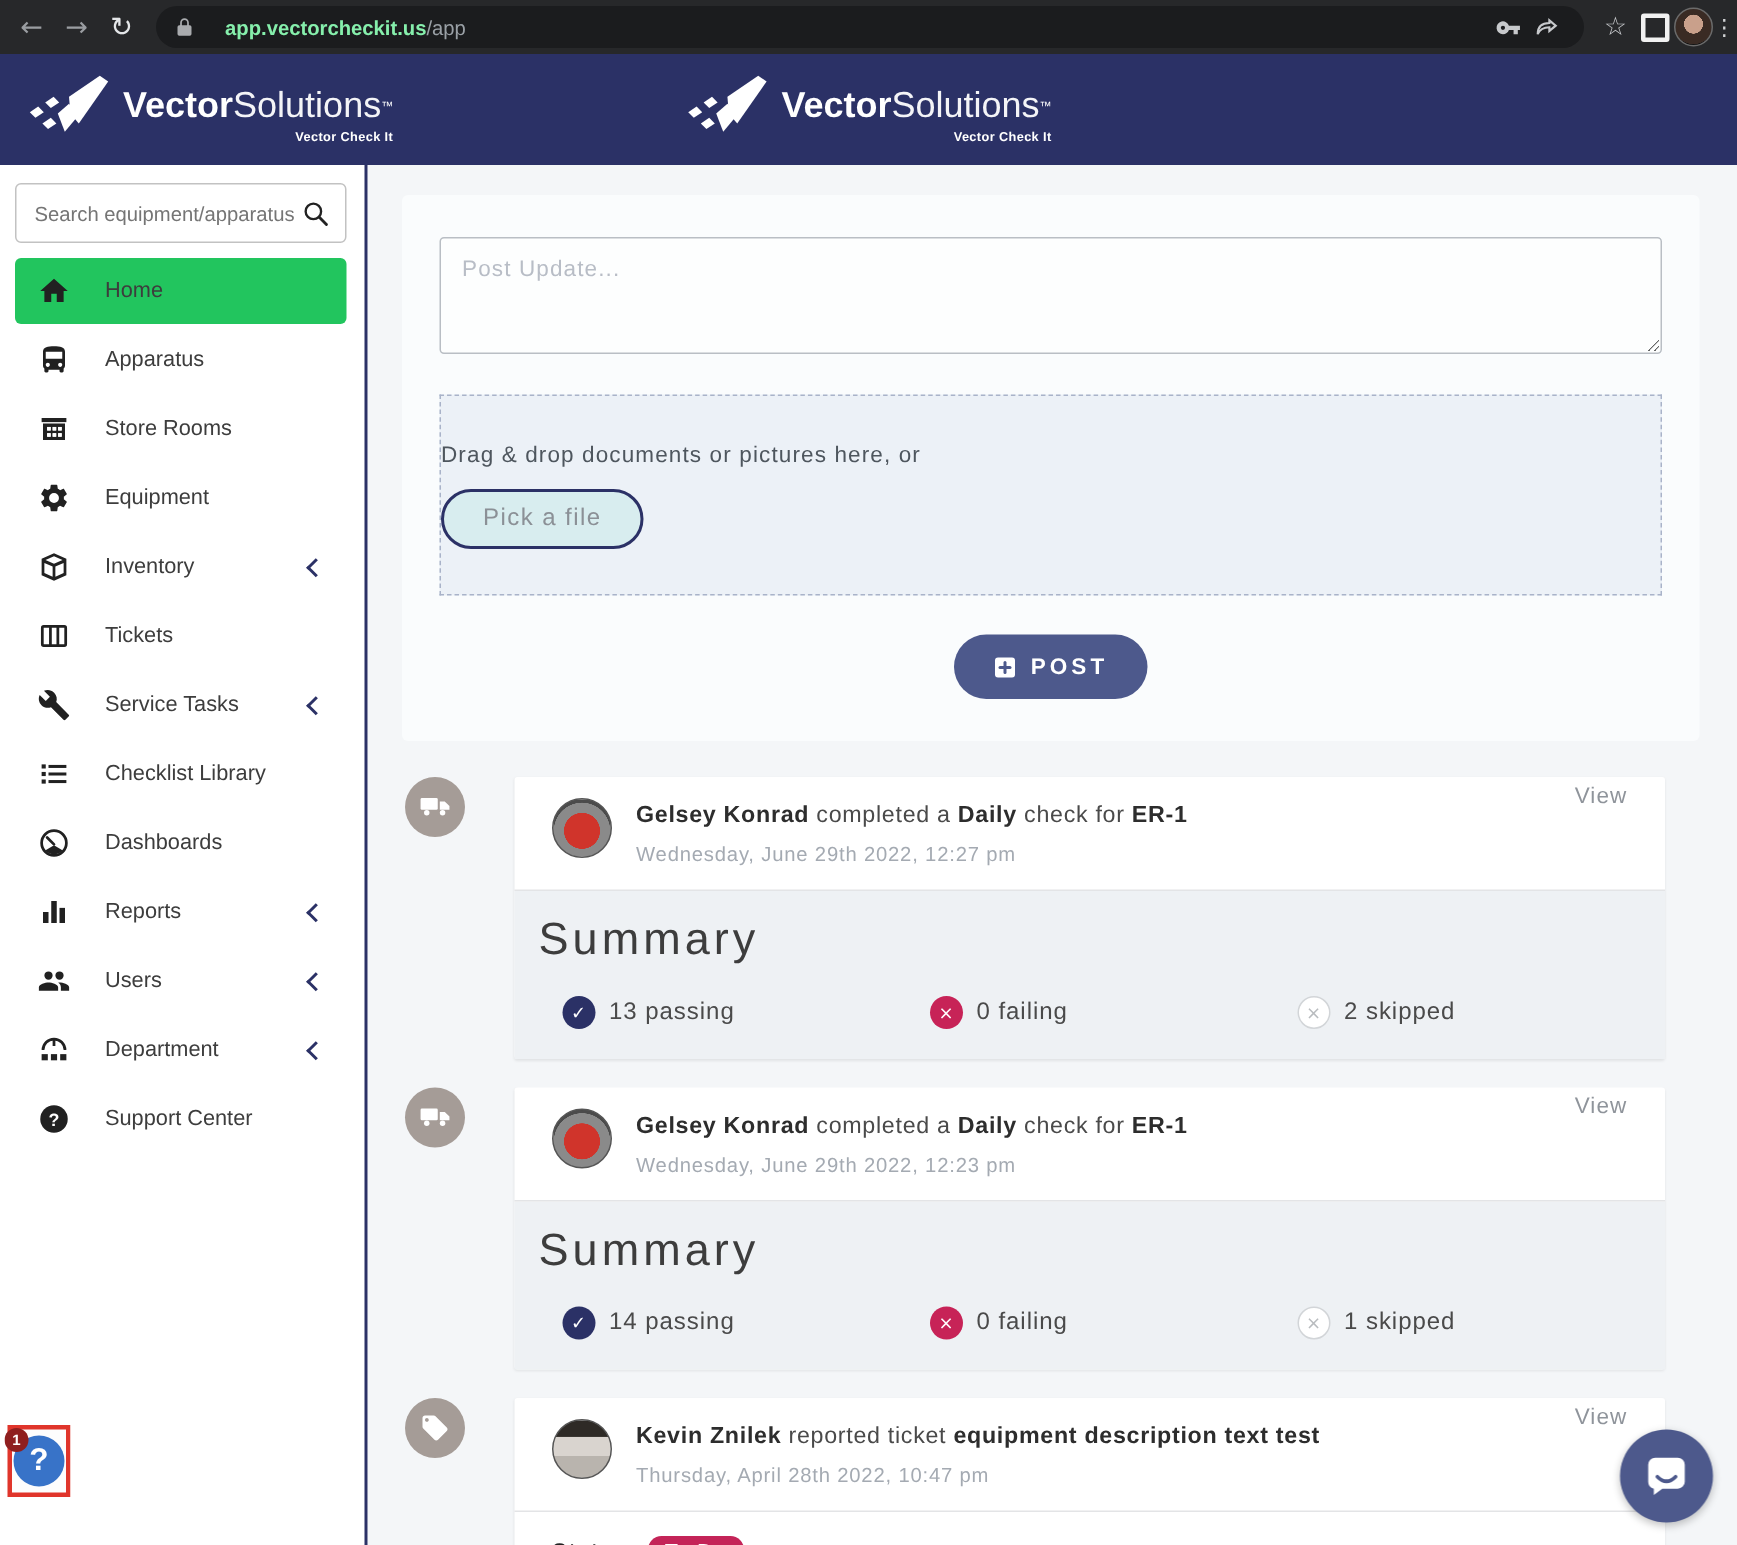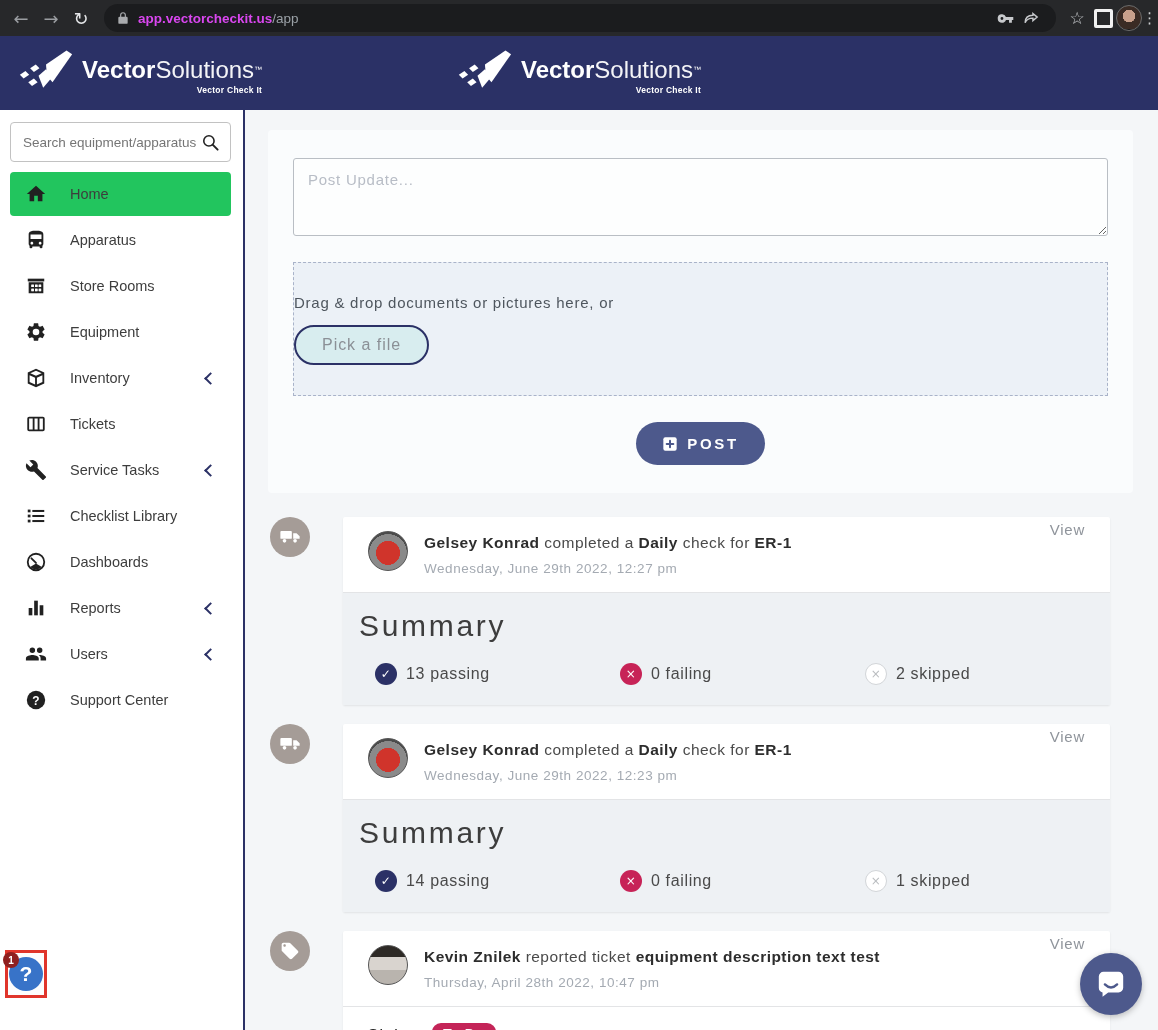--- a/index.html
+++ b/index.html
@@ -7,34 +7,34 @@
        font-family:"Liberation Sans",sans-serif;-webkit-font-smoothing:antialiased;}
   .rounded{letter-spacing:.04em;}
 
   
   .browser-bar{height:36px;background:#27282a;display:flex;align-items:center;padding:0 6px;box-sizing:border-box;}
   .nav-btn{width:30px;height:30px;display:flex;align-items:center;justify-content:center;
            color:#9a9da1;font-size:18px;font-family:"DejaVu Sans",sans-serif;cursor:pointer;flex:0 0 auto;}
   .nav-btn.light{color:#e4e6e8;}
   .url-pill{flex:1;height:28px;background:#1b1c1e;border-radius:14px;margin:0 8px;
             display:flex;align-items:center;padding:0 12px;box-sizing:border-box;min-width:0;}
-  .url-text{color:#d946ef;font-size:13.5px;font-weight:bold;margin-left:8px;white-space:nowrap;}
+  .url-text{color:#86efac;font-size:13.5px;font-weight:bold;margin-left:20px;white-space:nowrap;}
   .url-path{color:#9aa0a6;font-weight:normal;}
   .pill-spacer{flex:1;}
   .chrome-ic{width:26px;height:26px;display:flex;align-items:center;justify-content:center;flex:0 0 auto;cursor:pointer;}
   .star{color:#c7c9cc;font-size:17px;font-family:"DejaVu Sans",sans-serif;}
   .panel-sq{width:13px;height:13px;border:3px solid #f1f1f1;border-radius:2px;}
   .avatar-browser{width:24px;height:24px;border-radius:50%;
       background:radial-gradient(circle at 50% 42%,#c9a08b 0 34%,#3a2b24 35% 72%,#141414 73% 100%);
       border:1.5px solid #6b6b6b;}
   .dots{color:#cfd1d3;font-size:15px;letter-spacing:0;width:10px;overflow:hidden;}
 
   
   .app-header{height:74px;background:#2b3166;position:relative;}
-  .logo{position:absolute;top:12px;display:flex;align-items:flex-start;}
+  .logo{position:absolute;top:12px;display:flex;align-items:center;}
   .logo.left{left:18px;}
   .logo.center{left:50%;transform:translateX(-50%);}
   .logo svg{margin-right:8px;}
   .brand-wrap{display:flex;flex-direction:column;align-items:flex-end;margin-top:10px;}
   .brand-line{color:#fff;font-size:24px;line-height:24px;white-space:nowrap;}
   .brand-line b{font-weight:bold;}
   .brand-line .lt{font-weight:normal;opacity:.95;}
   .tm{font-size:8px;vertical-align:top;}
   .tagline{color:#fff;font-size:8.5px;font-weight:bold;margin-top:3px;letter-spacing:.03em;}
 
@@ -317,20 +317,35 @@
     <div class="nav-item">
       <span class="ic">
         <svg width="22" height="22" viewBox="0 0 24 24">
             <path fill="#212121" d="M16 11a3 3 0 1 0 0-6 3 3 0 0 0 0 6zm-8 0a3 3 0 1 0 0-6 3 3 0 0 0 0 6zm0 2c-2.33 0-7 1.17-7 3.5V19h14v-2.5C15 14.17 10.33 13 8 13zm8 0c-.29 0-.62.02-.97.05 1.16.84 1.97 1.97 1.97 3.45V19h6v-2.5c0-2.33-4.67-3.5-7-3.5z"></path>
           </svg>
         </span>
       <span class="lbl">Users</span>
       <span class="chev"></span>
     </div>
 
+    <div class="nav-item">
+      <span class="ic">
+        <svg width="22" height="22" viewBox="0 0 24 24">
+            <path fill="none" stroke="#212121" stroke-width="2" d="M4 12a8 8 0 0 1 16 0"></path>
+            <line x1="12" y1="4" x2="12" y2="9" stroke="#212121" stroke-width="2"></line>
+            <g fill="#212121">
+              <rect x="3" y="15" width="4.5" height="4.5"></rect>
+              <rect x="9.75" y="15" width="4.5" height="4.5"></rect>
+              <rect x="16.5" y="15" width="4.5" height="4.5"></rect>
+            </g>
+          </svg>
+        </span>
+      <span class="lbl">Department</span>
+      <span class="chev"></span>
+    </div>
 
     <div class="nav-item">
       <span class="ic">
         <svg width="22" height="22" viewBox="0 0 24 24">
             <circle cx="12" cy="12" r="10" fill="#212121"></circle>
             <text x="12" y="17" text-anchor="middle" font-size="13" font-family="Liberation Sans,sans-serif" font-weight="bold" fill="#fff">?</text>
           </svg>
         </span>
       <span class="lbl">Support Center</span>
     </div>

